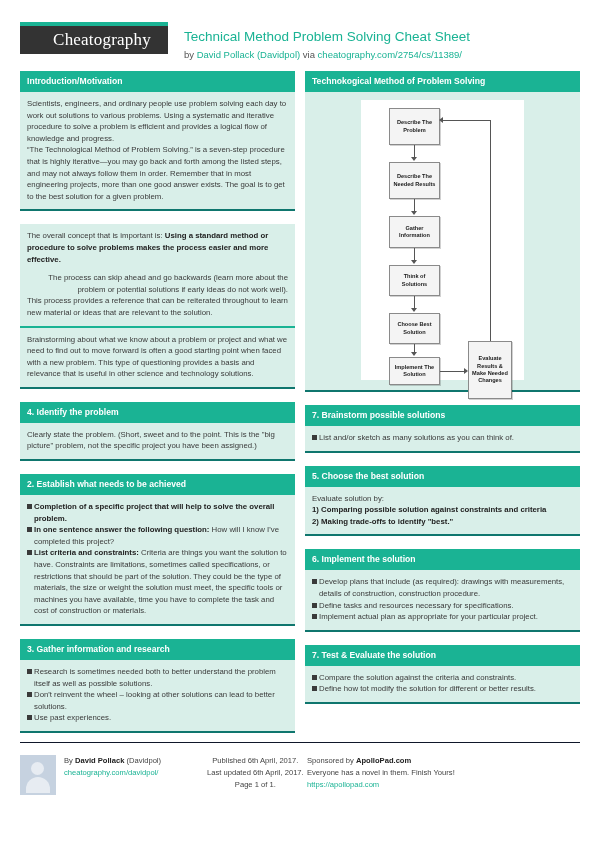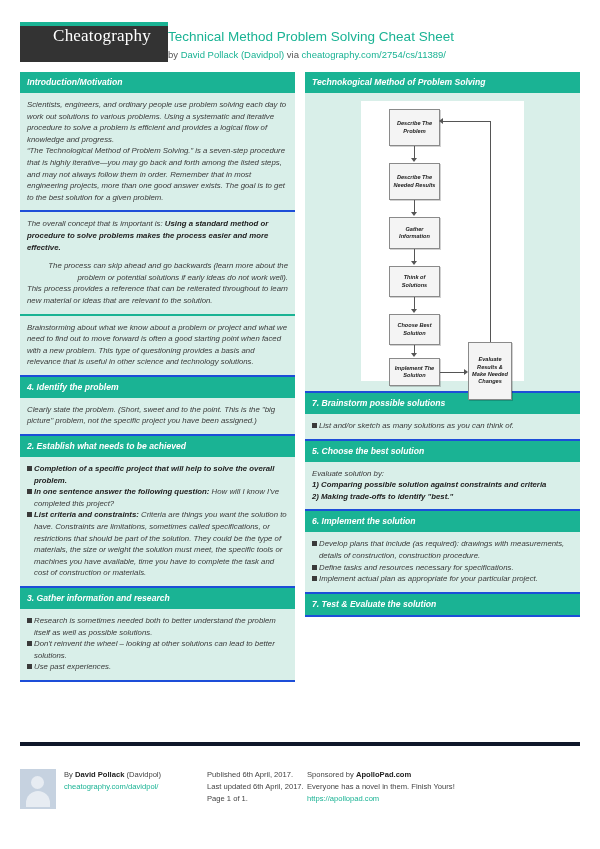--- a/index.html
+++ b/index.html
@@ -24,36 +24,38 @@
 
   
   .header {
     display: flex;
     align-items: flex-start;
     padding-top: 22px;
     padding-bottom: 10px;
   }
   .logo-box {
     width: 148px;
-    height: 40px;
+    height: 32px;
     background: #333333;
     border-top: 4px solid #1ab394;
     box-sizing: border-box;
     display: flex;
+    align-items: center;
     justify-content: center;
     flex: 0 0 auto;
     padding-left: 16px;
   }
   .logo-text {
     font-family: "Liberation Serif", serif;
     color: #ffffff;
     font-size: 17px;
     letter-spacing: .2px;
   }
   .header-titles {
+    margin-left: 16px;
     padding-top: 6px;
   }
   .sheet-title {
     color: #1ab394;
     font-size: 13.5px;
     font-weight: normal;
     line-height: 17px;
     margin: 0 0 3px 0;
   }
   .sheet-byline {
@@ -73,23 +75,22 @@
     align-items: flex-start;
   }
   .col {
     width: 275px;
     flex: 0 0 275px;
   }
 
   
   .card {
     background: #d9efe9;
-    border-bottom: 2px solid #1d4ed8;
-    margin-bottom: 0;
-    font-style: italic;
+    border-bottom: 2px solid #0f766e;
+    margin-bottom: 13px;
   }
   .card-header {
     background: #1ab394;
     color: #ffffff;
     font-size: 8.6px;
     font-weight: bold;
     padding: 5px 7px 5px 7px;
     line-height: 11px;
   }
   .card-body {
@@ -187,25 +188,25 @@
     border-right: 4px solid #555555;
   }
 
   
   .footer {
     position: absolute;
     left: 20px;
     right: 20px;
     top: 742px;
     display: flex;
-    border-top: 4px solid #0f172a;
-    padding-top: 23px;
+    border-top: 1px solid #0f172a;
+    padding-top: 12px;
   }
   .fcol { flex: 0 0 187px; display: flex; }
-  .fcol.mid { flex: 0 0 100px; }
+  .fcol.mid { flex: 0 0 100px; text-align: center; }
   .avatar {
     width: 36px; height: 40px;
     background: #c6d2e0;
     flex: 0 0 36px;
     margin-right: 8px;
     position: relative;
     overflow: hidden;
   }
   .avatar .head {
     position: absolute;
@@ -363,20 +364,26 @@
           <ul class="bl">
             <li>Develop plans that include (as required): drawings with measurements, details of construction, construction procedure.</li>
             <li>Define tasks and resources necessary for specifications.</li>
             <li>Implement actual plan as appropriate for your particular project.</li>
           </ul>
         </div>
       </div>
 
       <div class="card">
         <div class="card-header">7. Test &amp; Evaluate the solution</div>
+        <div class="card-body">
+          <ul class="bl">
+            <li>Compare the solution against the criteria and constraints.</li>
+            <li>Define how tot modify the solution for different or better results.</li>
+          </ul>
+        </div>
       </div>
 
     </div>
   </div>
 
   <div class="footer">
     <div class="fcol">
       <div class="avatar">
         <div class="head"></div>
         <div class="body"></div>

